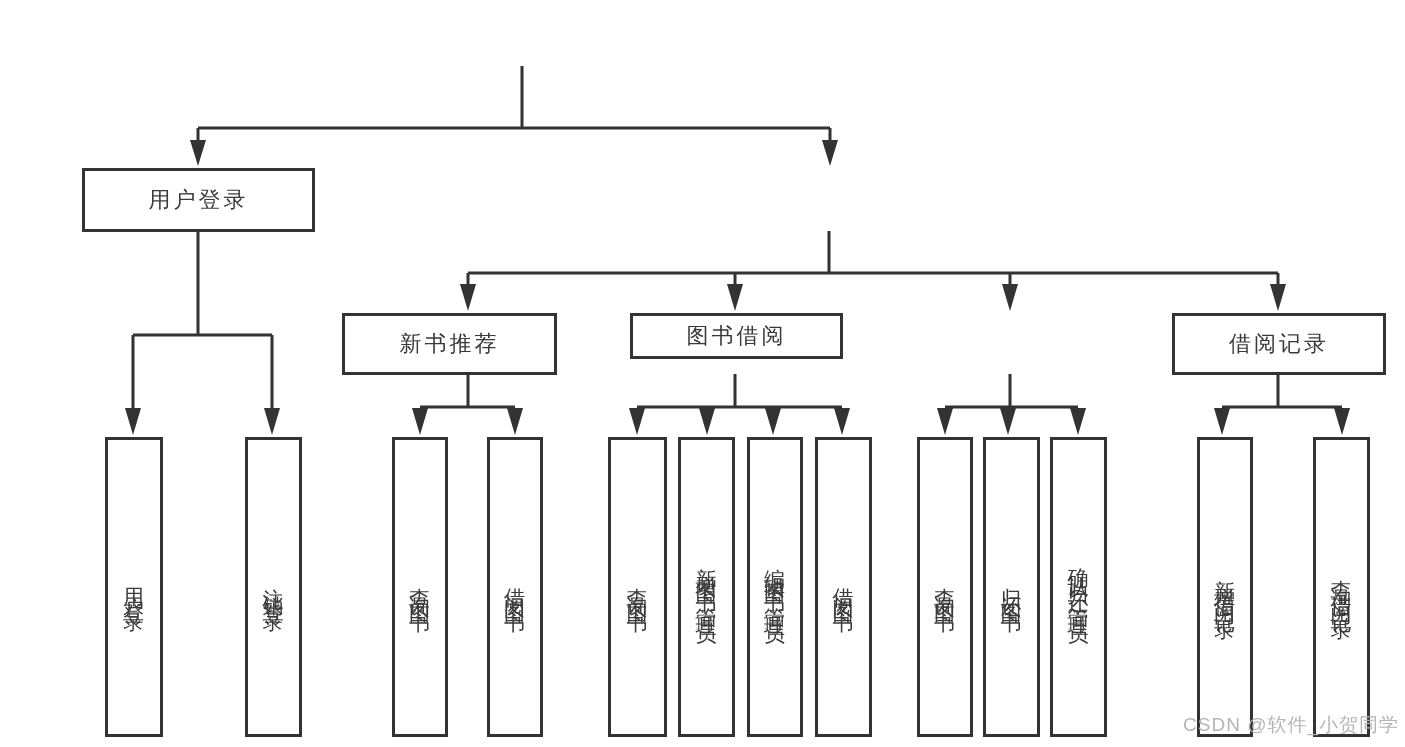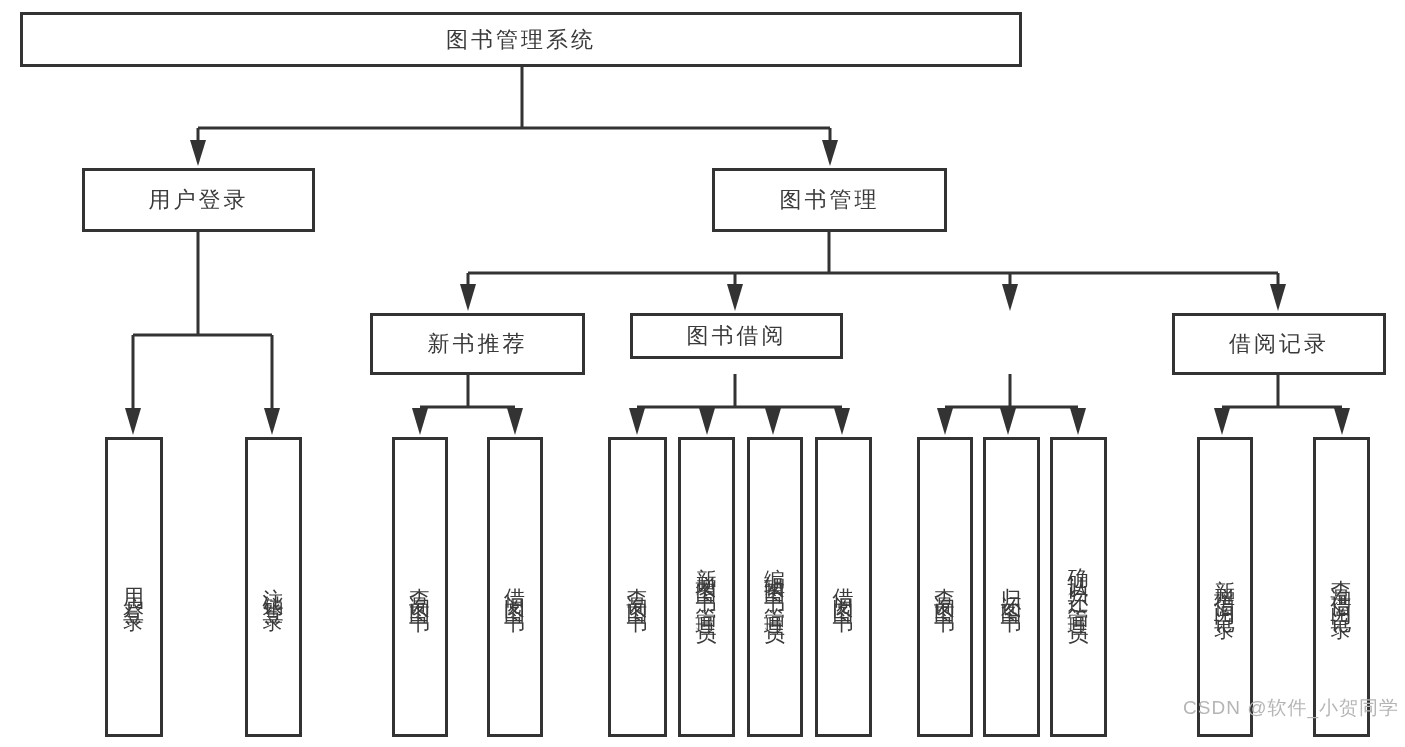--- a/index.html
+++ b/index.html
@@ -23,21 +23,21 @@
     border:3px solid var(--box-border);
     background:#ffffff;color:var(--text);
     display:flex;align-items:center;justify-content:center;
   }
   .node.h .lbl{font-size:22px;letter-spacing:3px;white-space:nowrap;}
   .node.v .lbl{
     writing-mode:vertical-rl;text-orientation:mixed;
     font-size:21px;letter-spacing:8px;line-height:1;white-space:nowrap;
   }
   .watermark{
-    position:absolute;right:6px;bottom:26px;
+    position:absolute;right:6px;bottom:9px;
     font-size:19px;letter-spacing:1px;color:var(--watermark);
     white-space:nowrap;
     margin-left:12px;
   }
 </style>
 </head>
 <body>
 
 <div class="stage">
 
@@ -68,32 +68,26 @@
       <polygon points="765,408 781,408 773,435"></polygon>
       <polygon points="834,408 850,408 842,435"></polygon>
       <polygon points="937,408 953,408 945,435"></polygon>
       <polygon points="1000,408 1016,408 1008,435"></polygon>
       <polygon points="1070,408 1086,408 1078,435"></polygon>
       <polygon points="1214,408 1230,408 1222,435"></polygon>
       <polygon points="1334,408 1350,408 1342,435"></polygon>
     </g>
   </svg>
 
-  <div class="node h" style="left:20px;top:12px;width:1002px;height:55px">
-    <span class="lbl">图书管理系统</span>
-  </div>
 
   <div class="node h" style="left:82px;top:168px;width:233px;height:64px">
     <span class="lbl">用户登录</span>
   </div>
-  <div class="node h" style="left:712px;top:168px;width:235px;height:64px">
-    <span class="lbl">图书管理</span>
-  </div>
 
-  <div class="node h" style="left:370px;top:313px;width:215px;height:62px">
+  <div class="node h" style="left:342px;top:313px;width:215px;height:62px">
     <span class="lbl">新书推荐</span>
   </div>
   <div class="node h" style="left:630px;top:313px;width:213px;height:46px">
     <span class="lbl">图书借阅</span>
   </div>
   <div class="node h" style="left:1172px;top:313px;width:214px;height:62px">
     <span class="lbl">借阅记录</span>
   </div>
 
   <div class="node v" style="left:105px;top:437px;width:58px;height:300px">

